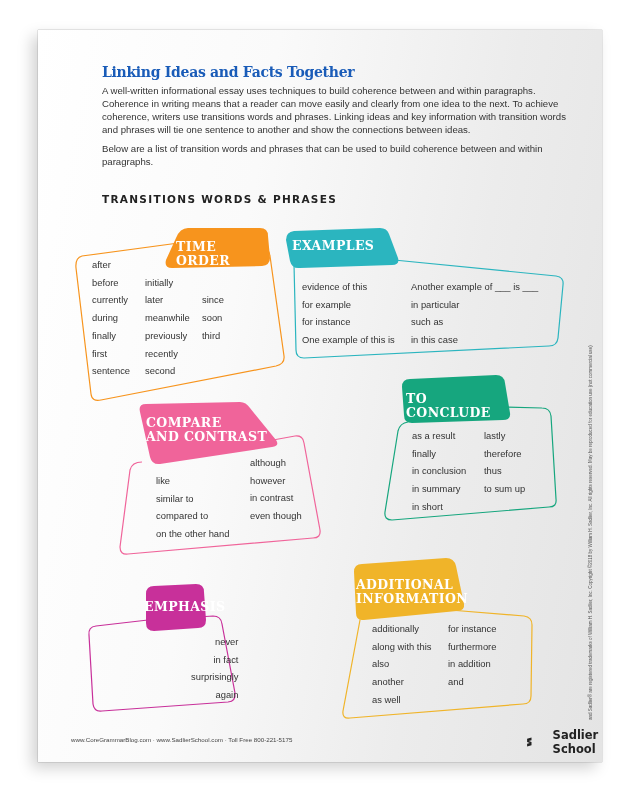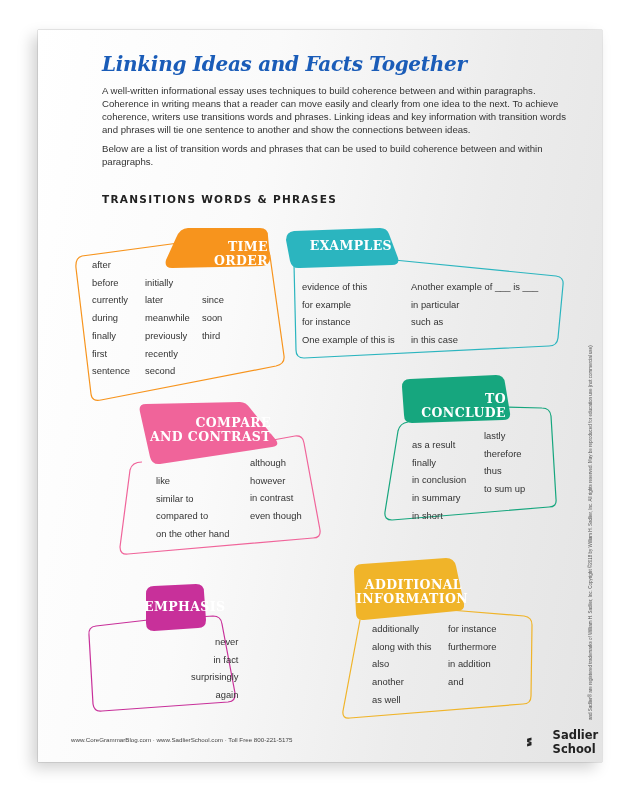--- a/index.html
+++ b/index.html
@@ -7,39 +7,39 @@
     width:630px; height:791px; position:relative; overflow:hidden;
     background:#ffffff;
     font-family:"Liberation Sans", sans-serif;
   }
   .page {
     position:absolute; left:38px; top:30px; width:564px; height:732px;
     background:linear-gradient(100deg,#ffffff 0%,#fafafa 35%,#ececec 70%,#e4e4e4 100%);
     box-shadow: -6px 6px 14px rgba(0,0,0,0.18), 0 0 1px rgba(0,0,0,0.5);
   }
   .title {
-    position:absolute; left:64px; top:22px;
+    position:absolute; left:64px; top:34px;
     font-family:"DejaVu Serif", serif; font-weight:bold;
-    font-size:20px; color:#1a5cb8; letter-spacing:-0.3px;font-style:italic;
+    font-size:14px; color:#1a5cb8; letter-spacing:-0.3px;
   }
   .intro {
     position:absolute; left:64px; top:54px; width:480px;
     font-size:9.6px; line-height:13px; color:#333;
   }
   .intro p { margin:0 0 6px 0; }
   .section-h {
     position:absolute; left:64px; top:163px;
     font-family:"DejaVu Sans", sans-serif; font-weight:bold;
     font-size:10.5px; letter-spacing:1.3px; color:#222;
   }
   .box { position:absolute; }
   .box svg { position:absolute; left:0; top:0; overflow:visible; }
   .tag {
     position:absolute; color:#fff; font-family:"DejaVu Serif", serif; font-weight:bold;
-    font-size:12.5px; letter-spacing:0.4px; text-align:right; line-height:14px;
+    font-size:12.5px; letter-spacing:0.4px; text-align:left; line-height:14px;
   }
   .col { position:absolute; font-size:9.4px; color:#333; line-height:17.7px; }
   .col div { white-space:nowrap; }
   .footer {
     position:absolute; left:33px; top:706px; font-size:6.2px; color:#444;
   }
   .logo {
     position:absolute; left:488px; top:698px; display:flex; align-items:center; gap:20px;
   }
   .logo-mark { width:12px; height:18px; }
@@ -132,21 +132,21 @@
       <div>even though</div>
     </div>
   </div>
 
   <div class="box" style="left:342px;top:345px;width:200px;height:150px;">
     <svg width="200" height="150">
       <path d="M122,32 L162,33 Q170,33 171,41 L176,124 Q177,132 169,132 L12,145 Q4,145 5,137 L18,56 Q20,48 28,47" fill="none" stroke="#16a67e" stroke-width="1.2"></path>
       <path d="M22,12 Q22,4 30,4 L116,0 Q124,0 125,8 L130,38 Q131,45 123,45 L32,48 Q24,48 24,40 Z" fill="#16a67e"></path>
     </svg>
     <div class="tag" style="left:26px;top:17px;width:100px;">TO CONCLUDE</div>
-    <div class="col" style="left:32px;top:52px;margin-top:9px;">
+    <div class="col" style="left:32px;top:52px;">
       <div>as a result</div>
       <div>finally</div>
       <div>in conclusion</div>
       <div>in summary</div>
       <div>in short</div>
     </div>
     <div class="col" style="left:104px;top:52px;">
       <div>lastly</div>
       <div>therefore</div>
       <div>thus</div>

